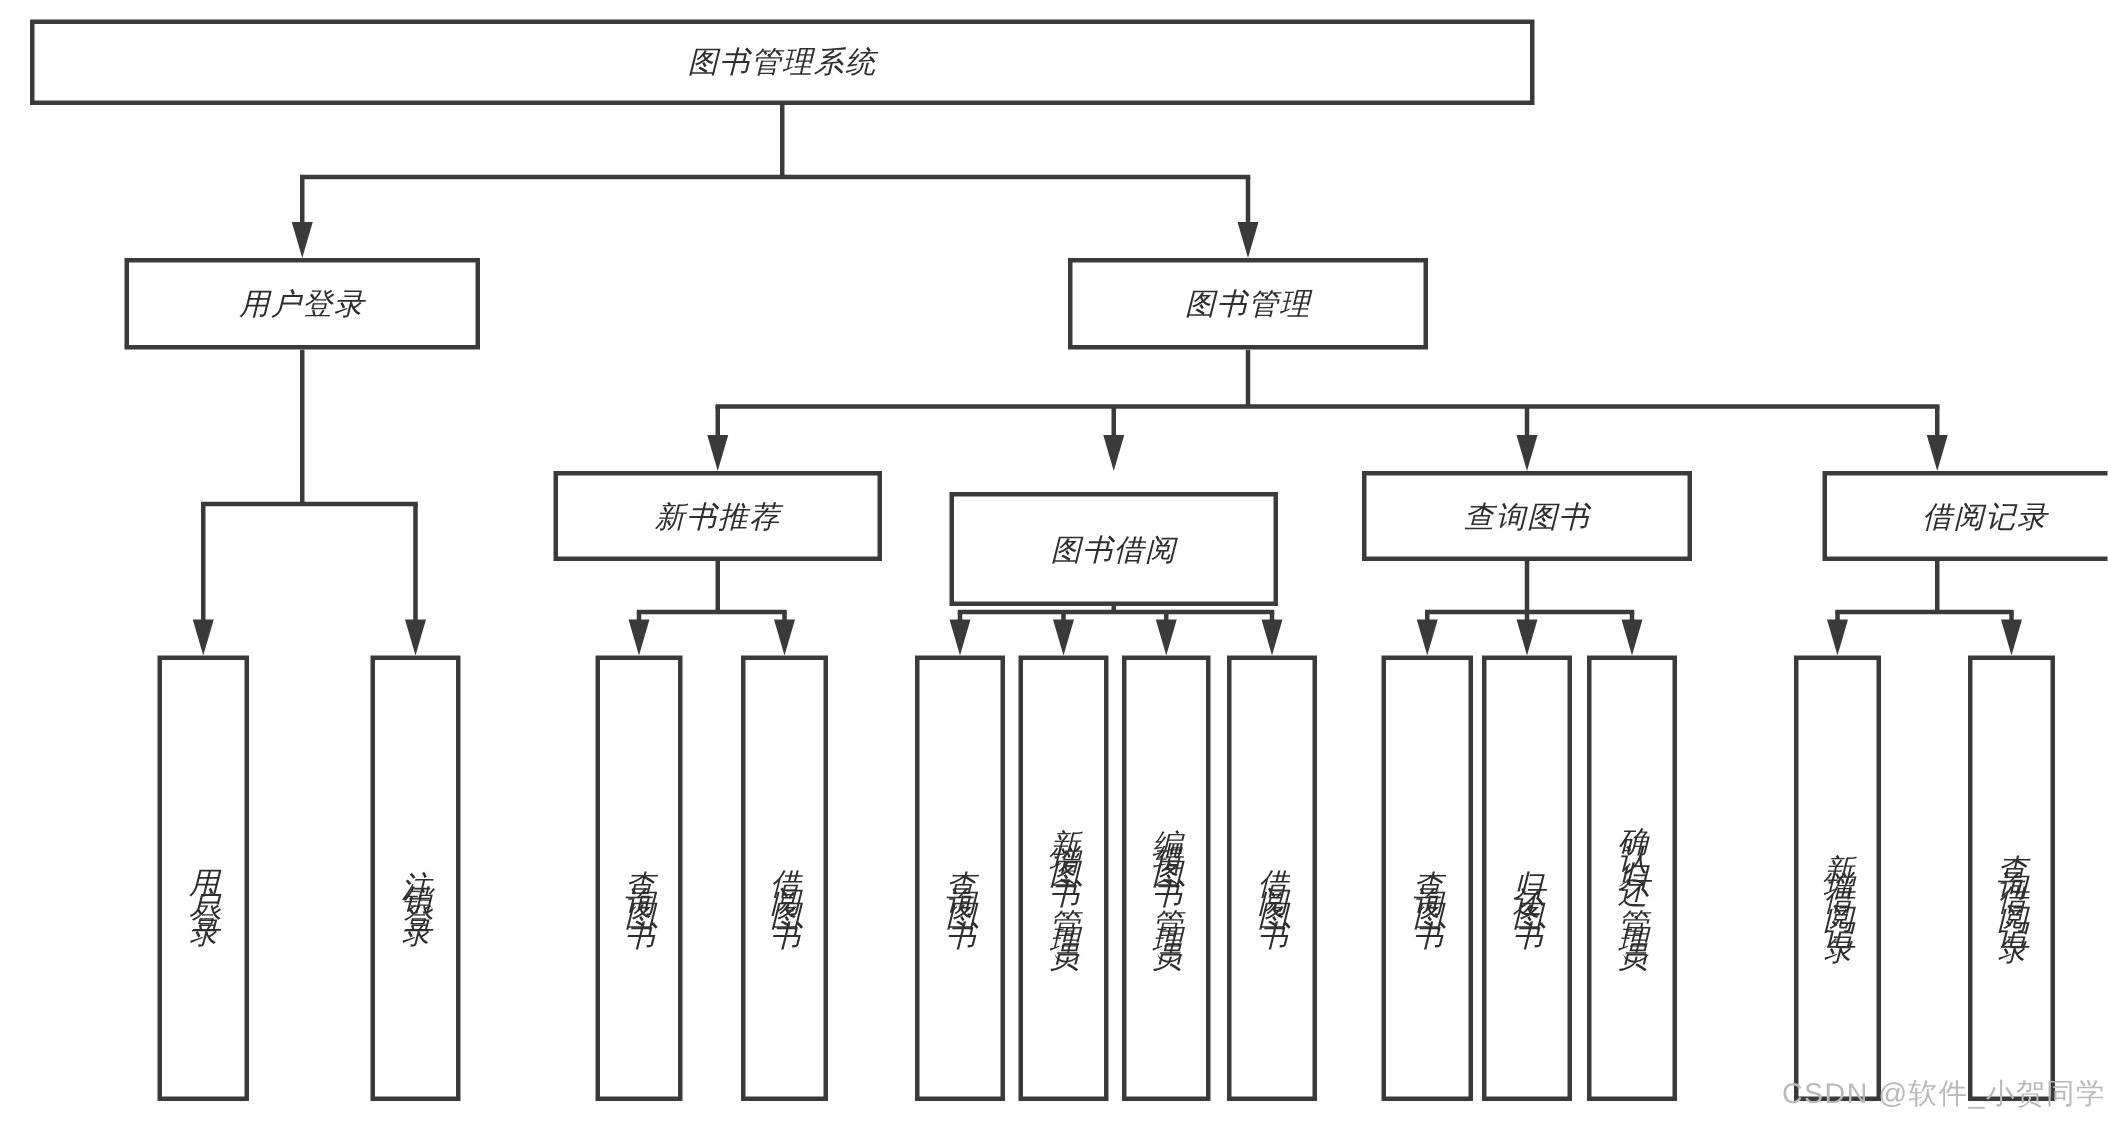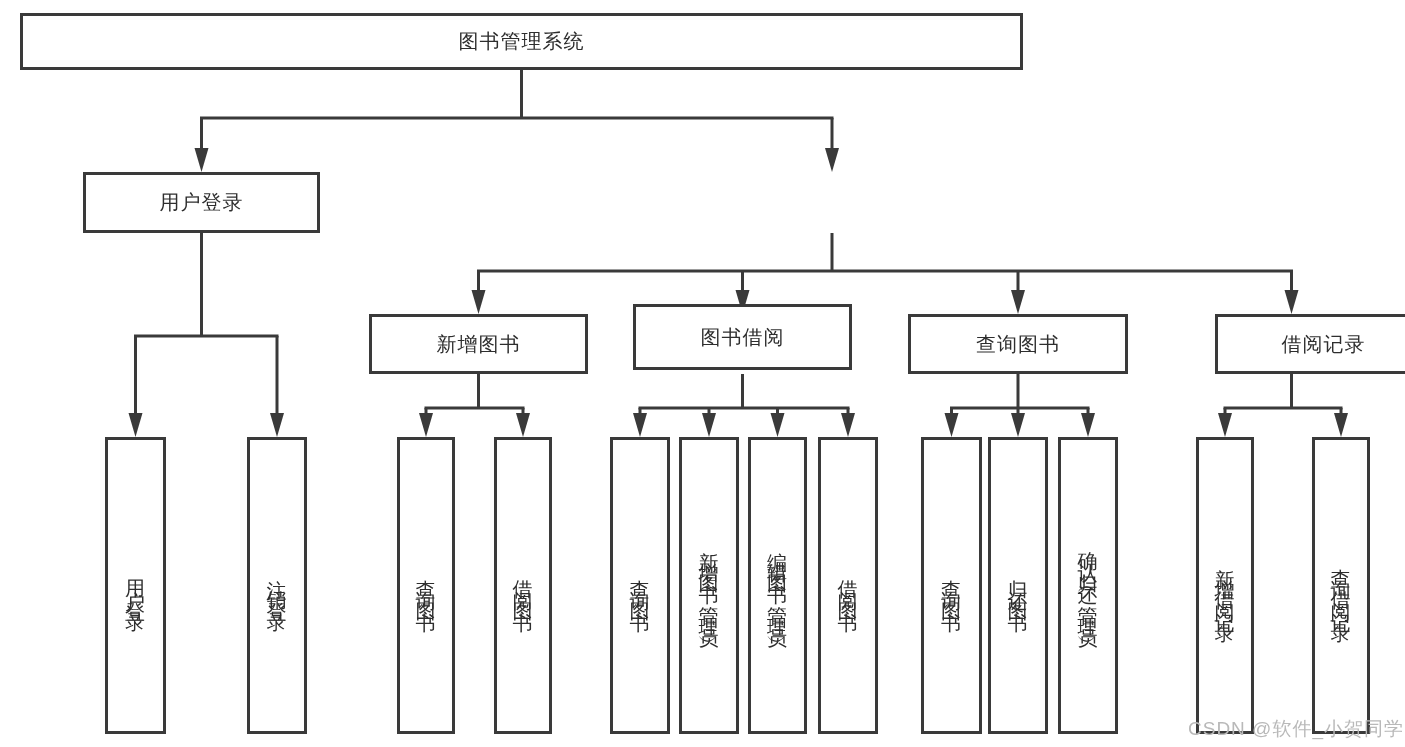--- a/index.html
+++ b/index.html
@@ -19,20 +19,21 @@
   .wires { position: absolute; left: 0; top: 0; width: 1405px; height: 747px; }
   .wires line { stroke: var(--line); stroke-width: 3; }
   .wires polygon { fill: var(--line); }
   .node {
     position: absolute;
     border: 3px solid var(--line);
     background: var(--background);
     display: flex; align-items: center; justify-content: center;
     color: var(--text);
     font-size: 20px;
+    font-style: italic;
   }
   .node.h span { white-space: nowrap; letter-spacing: 1px; }
   .node.v span {
     writing-mode: vertical-rl;
     text-orientation: upright;
     letter-spacing: 11px;
     line-height: 1;
     white-space: nowrap;
   }
   .watermark {
@@ -112,25 +113,28 @@
     <polygon points="1334,413 1348,413 1341,437"></polygon>
   </svg>
 
   <div class="node h" style="left:20px; top:13px; width:1003px; height:57px;">
     <span>图书管理系统</span>
   </div>
 
   <div class="node h" style="left:83px; top:172px; width:237px; height:61px;">
     <span>用户登录</span>
   </div>
+  <div class="node h" style="left:712px; top:172px; width:240px; height:61px;">
+    <span>图书管理</span>
+  </div>
 
   <div class="node h" style="left:369px; top:314px; width:219px; height:60px;">
-    <span>新增图书</span>
+    <span>新书推荐</span>
   </div>
-  <div class="node h" style="left:633px; top:304px; width:219px; height:66px;align-items:center;">
+  <div class="node h" style="left:633px; top:328px; width:219px; height:76px;align-items:center;">
     <span>图书借阅</span>
   </div>
   <div class="node h" style="left:908px; top:314px; width:220px; height:60px;">
     <span>查询图书</span>
   </div>
   <div class="node h" style="left:1183px; top:314px; width:217px; height:60px;margin-left:32px;">
     <span>借阅记录</span>
   </div>
 
   <div class="node v" style="left:105px; top:437px; width:61px; height:297px;">

